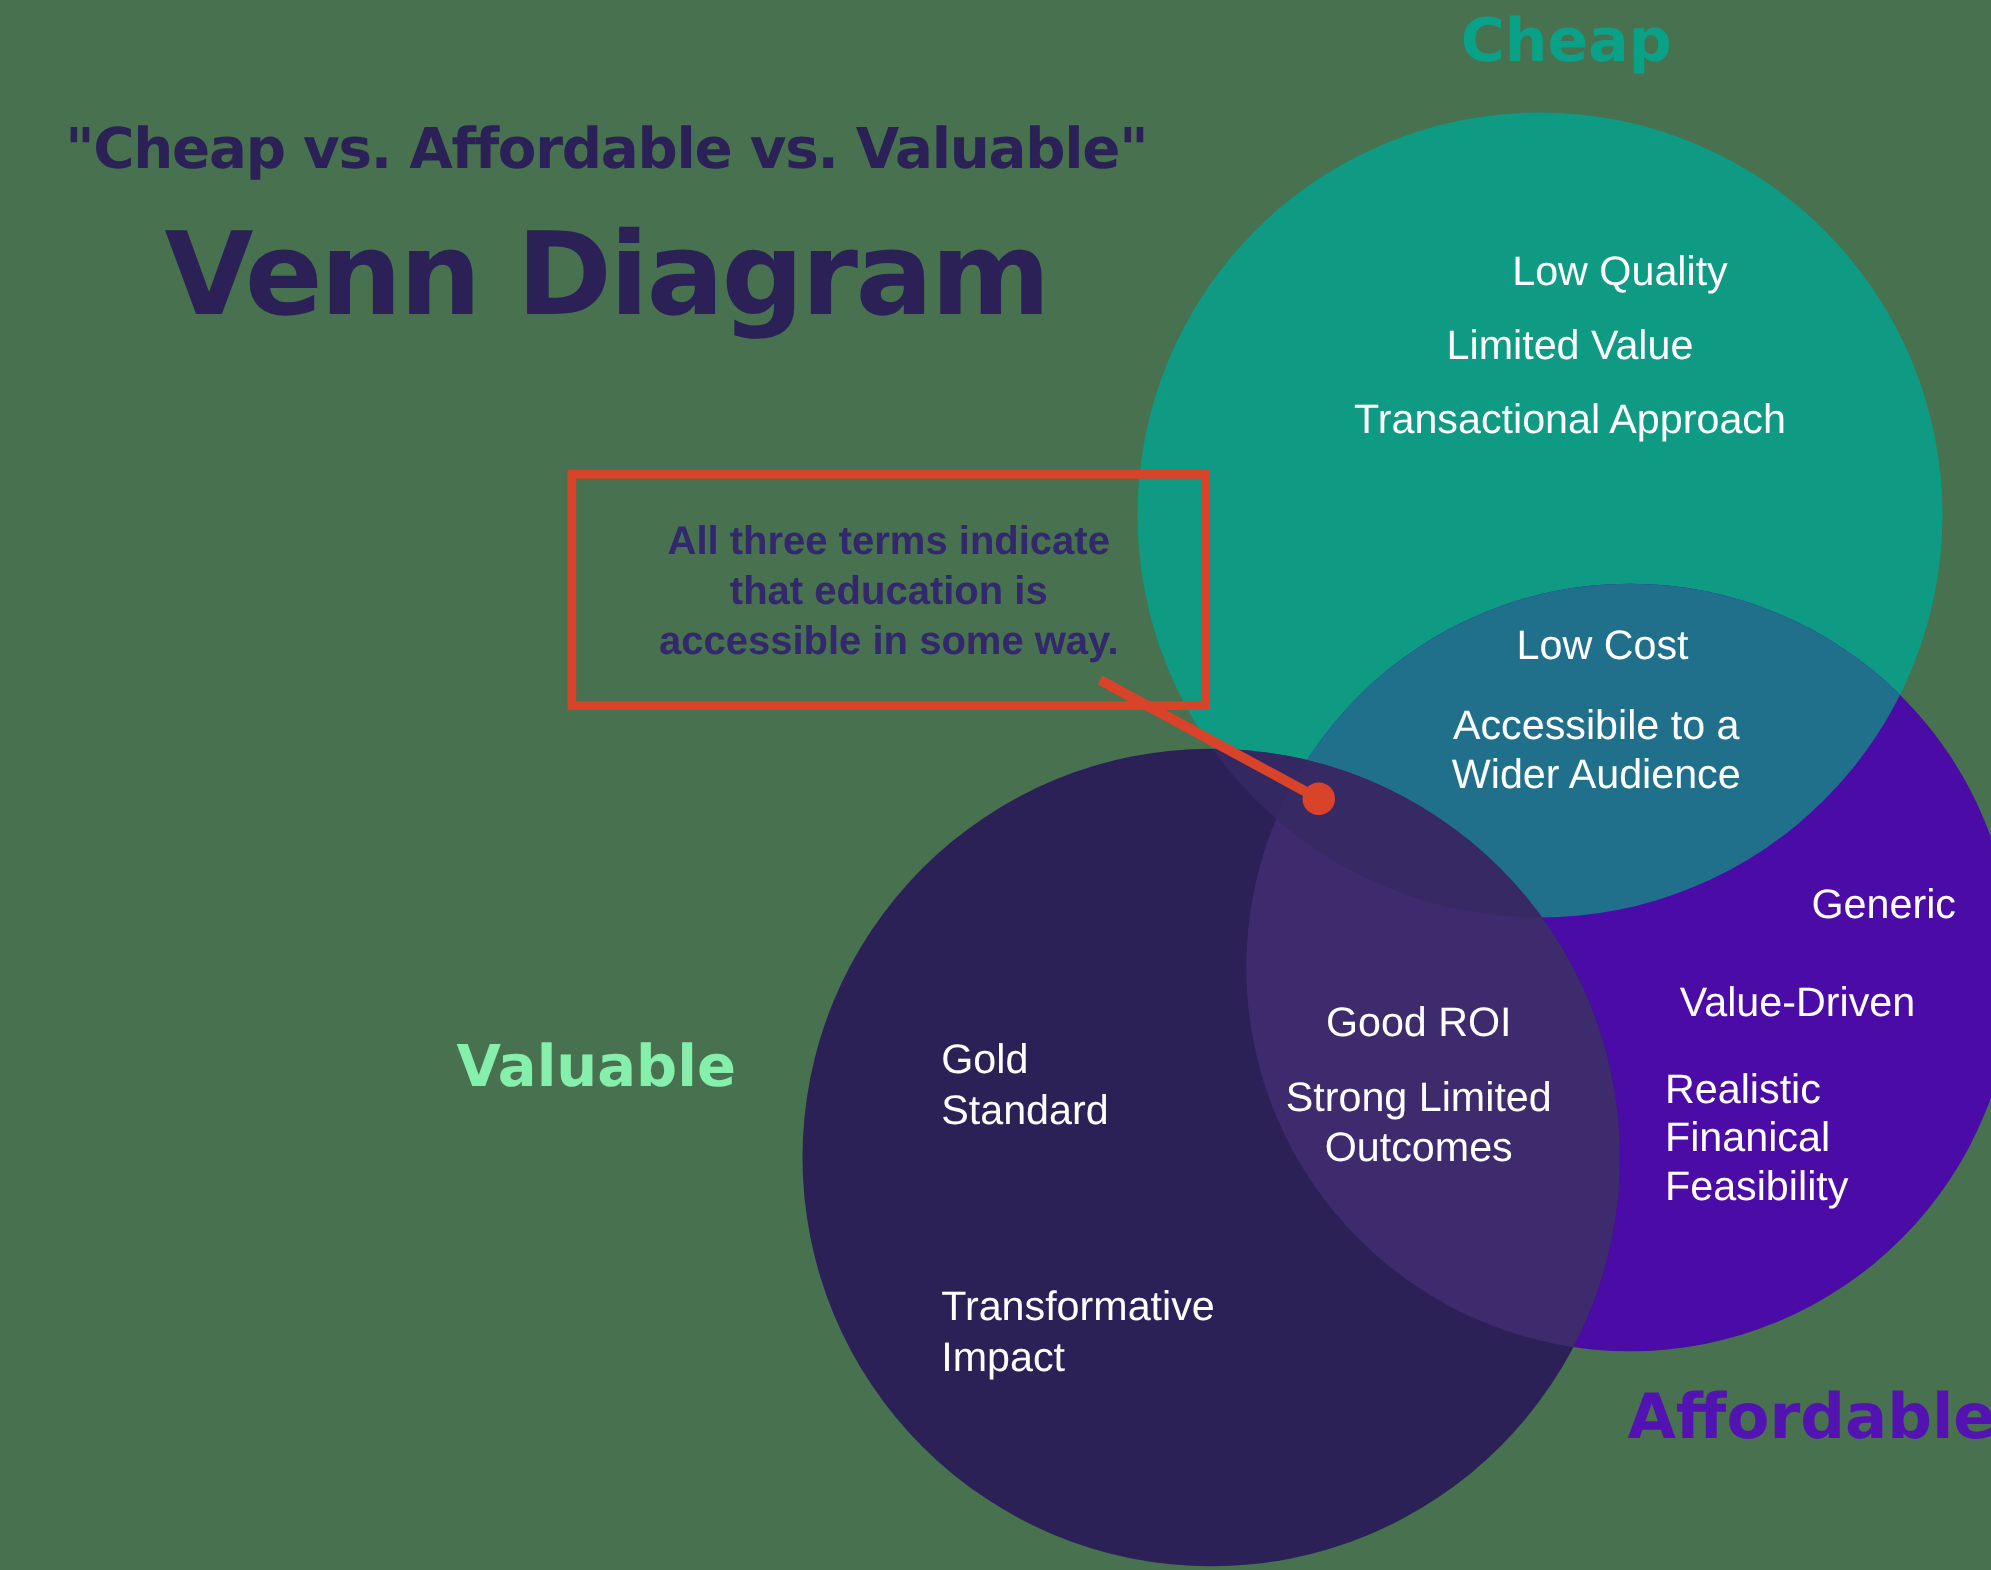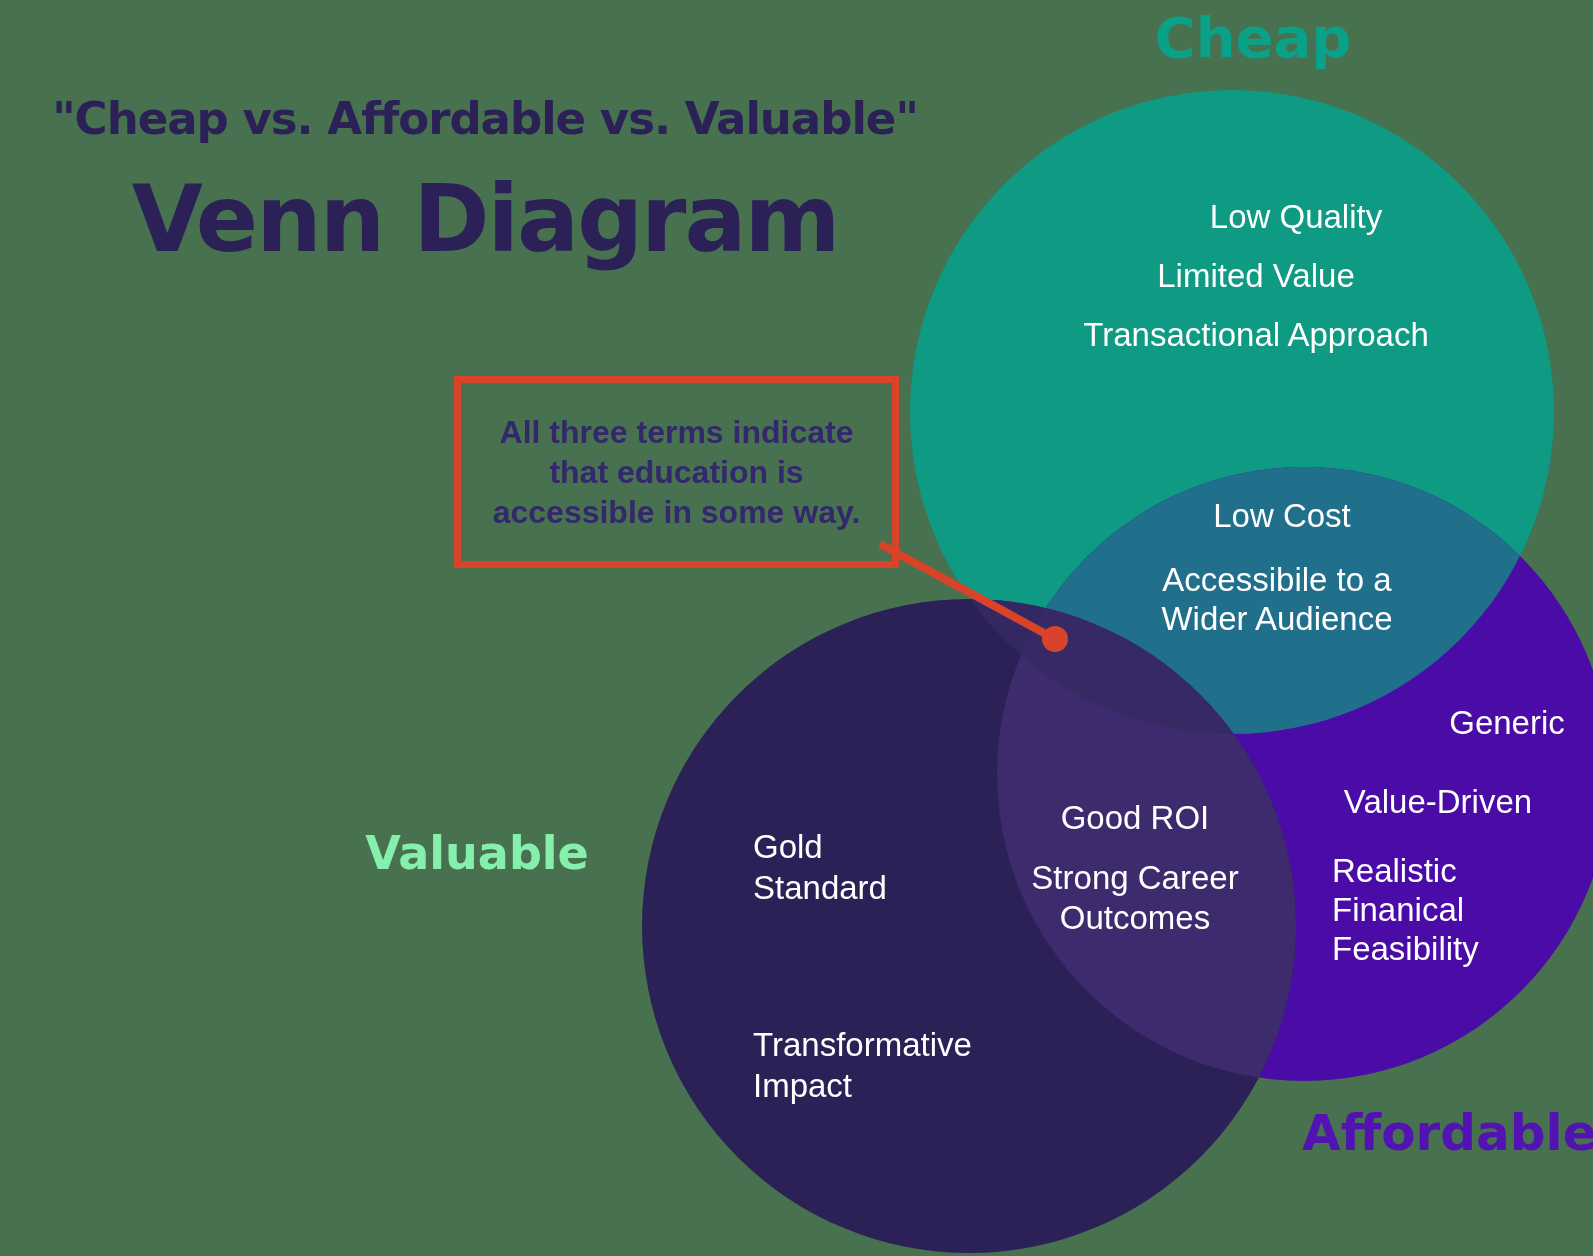--- a/index.html
+++ b/index.html
@@ -20,21 +20,21 @@
   }
   .title-quote {
     left: 35px; top: 92px; width: 900px;
     text-align: center; font-size: 45px; letter-spacing: -1px;
   }
   .title-main {
     left: 35px; top: 166px; width: 900px;
     text-align: center; font-size: 92px; letter-spacing: -2px;
   }
   .set-label { font-family: "DejaVu Sans", sans-serif; font-weight: 800; }
-  .label-cheap   { left: 1053px; top: 5px;    width: 400px; text-align: center; font-size: 56px; color: #0aa189; }
+  .label-cheap   { left: 1053px; top: 5px;    width: 400px; text-align: center; font-size: 48px; color: #0aa189; }
   .label-valuable{ left: 327px;  top: 826px;  width: 300px; text-align: center; font-size: 46px; color: #86efac; }
   .label-affordable { left: 1302px; top: 1104px; width: 360px; text-align: left; font-size: 50px; color: #5313b3; }
   .item {
     color: #ffffff;
     font-size: 33px;
     line-height: 40px;
     font-weight: 400;
   }
   .ctr { text-align: center; }
   .cheap-item-0 { left: 996px;  top: 197px; width: 600px; }
@@ -44,21 +44,21 @@
   .ca-item-1    { left: 1127px; top: 560px; width: 300px; line-height: 39px; }
   .va-item-0    { left: 985px;  top: 798px; width: 300px; }
   .va-item-1    { left: 1010px; top: 858px; width: 250px; }
   .aff-item-0   { left: 1407px; top: 703px; width: 200px; }
   .aff-item-1   { left: 1308px; top: 782px; width: 260px; }
   .aff-item-2   { left: 1332px; top: 851px; width: 175px; line-height: 39px; }
   .val-item-0   { left: 753px;  top: 826px; width: 165px; line-height: 41px; }
   .val-item-1   { left: 753px;  top: 924px; width: 215px; line-height: 41px; }
   .val-item-2   { left: 753px;  top: 1024px; width: 250px; line-height: 41px; }
   .callout-box {
-    left: 454px; top: 376px; width: 445px; height: 192px;
+    left: 454px; top: 376px; width: 514px; height: 192px;
     border: 7px solid #d8432a;
     box-sizing: border-box;
     display: flex; align-items: center; justify-content: center;
   }
   .callout-text {
     width: 378px;
     text-align: center;
     color: #32286b;
     font-size: 32px;
     line-height: 40px;
@@ -115,21 +115,21 @@
   <div class="abs set-label label-affordable">Affordable</div>
 
   <div class="abs item ctr cheap-item-0">Low Quality</div>
   <div class="abs item ctr cheap-item-1">Limited Value</div>
   <div class="abs item ctr cheap-item-2">Transactional Approach</div>
 
   <div class="abs item ctr ca-item-1">Accessibile to a Wider Audience</div>
   <div class="abs item ctr ca-item-0">Low Cost</div>
 
   <div class="abs item ctr va-item-0">Good ROI</div>
-  <div class="abs item ctr va-item-1">Strong Career Outcomes</div>
+  <div class="abs item ctr va-item-1">Strong Limited Outcomes</div>
 
   <div class="abs item ctr aff-item-0">Generic</div>
   <div class="abs item ctr aff-item-1">Value-Driven</div>
   <div class="abs item aff-item-2">Realistic Finanical Feasibility</div>
 
   <div class="abs item val-item-0">Gold Standard</div>
   <div class="abs item val-item-2">Transformative Impact</div>
 
   <div class="abs callout-box">
     <div class="callout-text">All three terms indicate that education is accessible in some way.</div>

